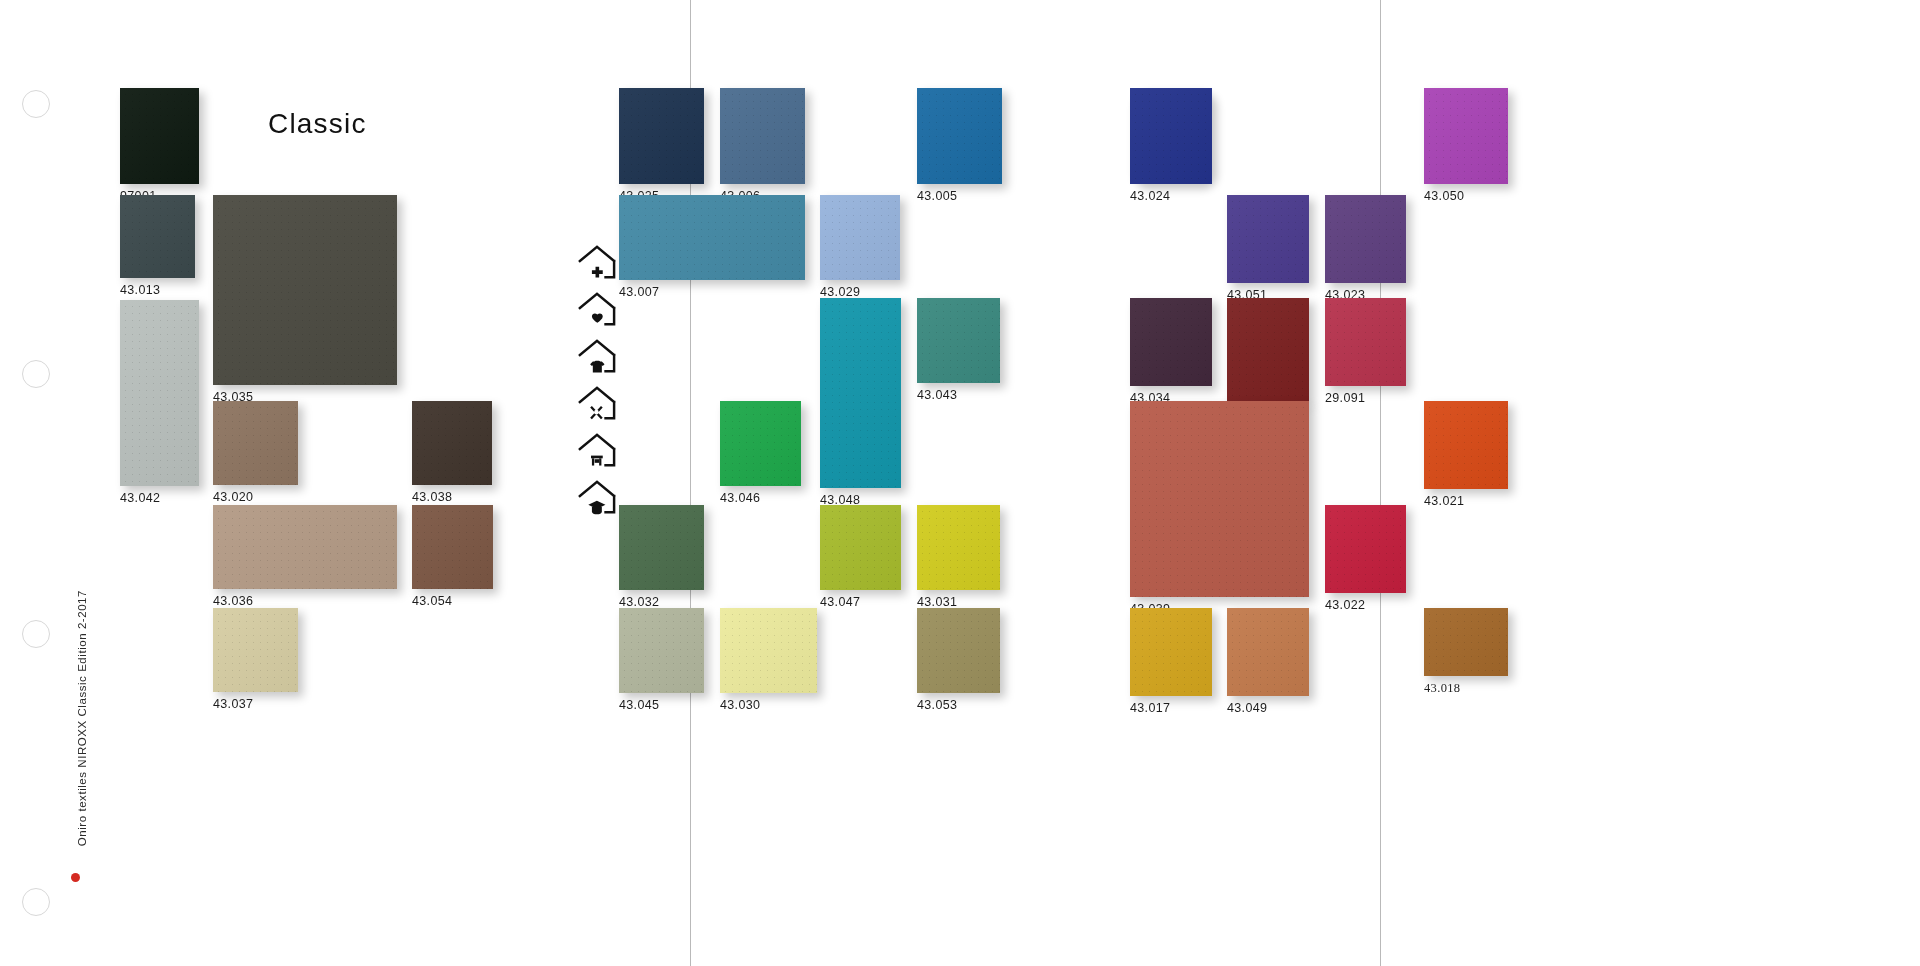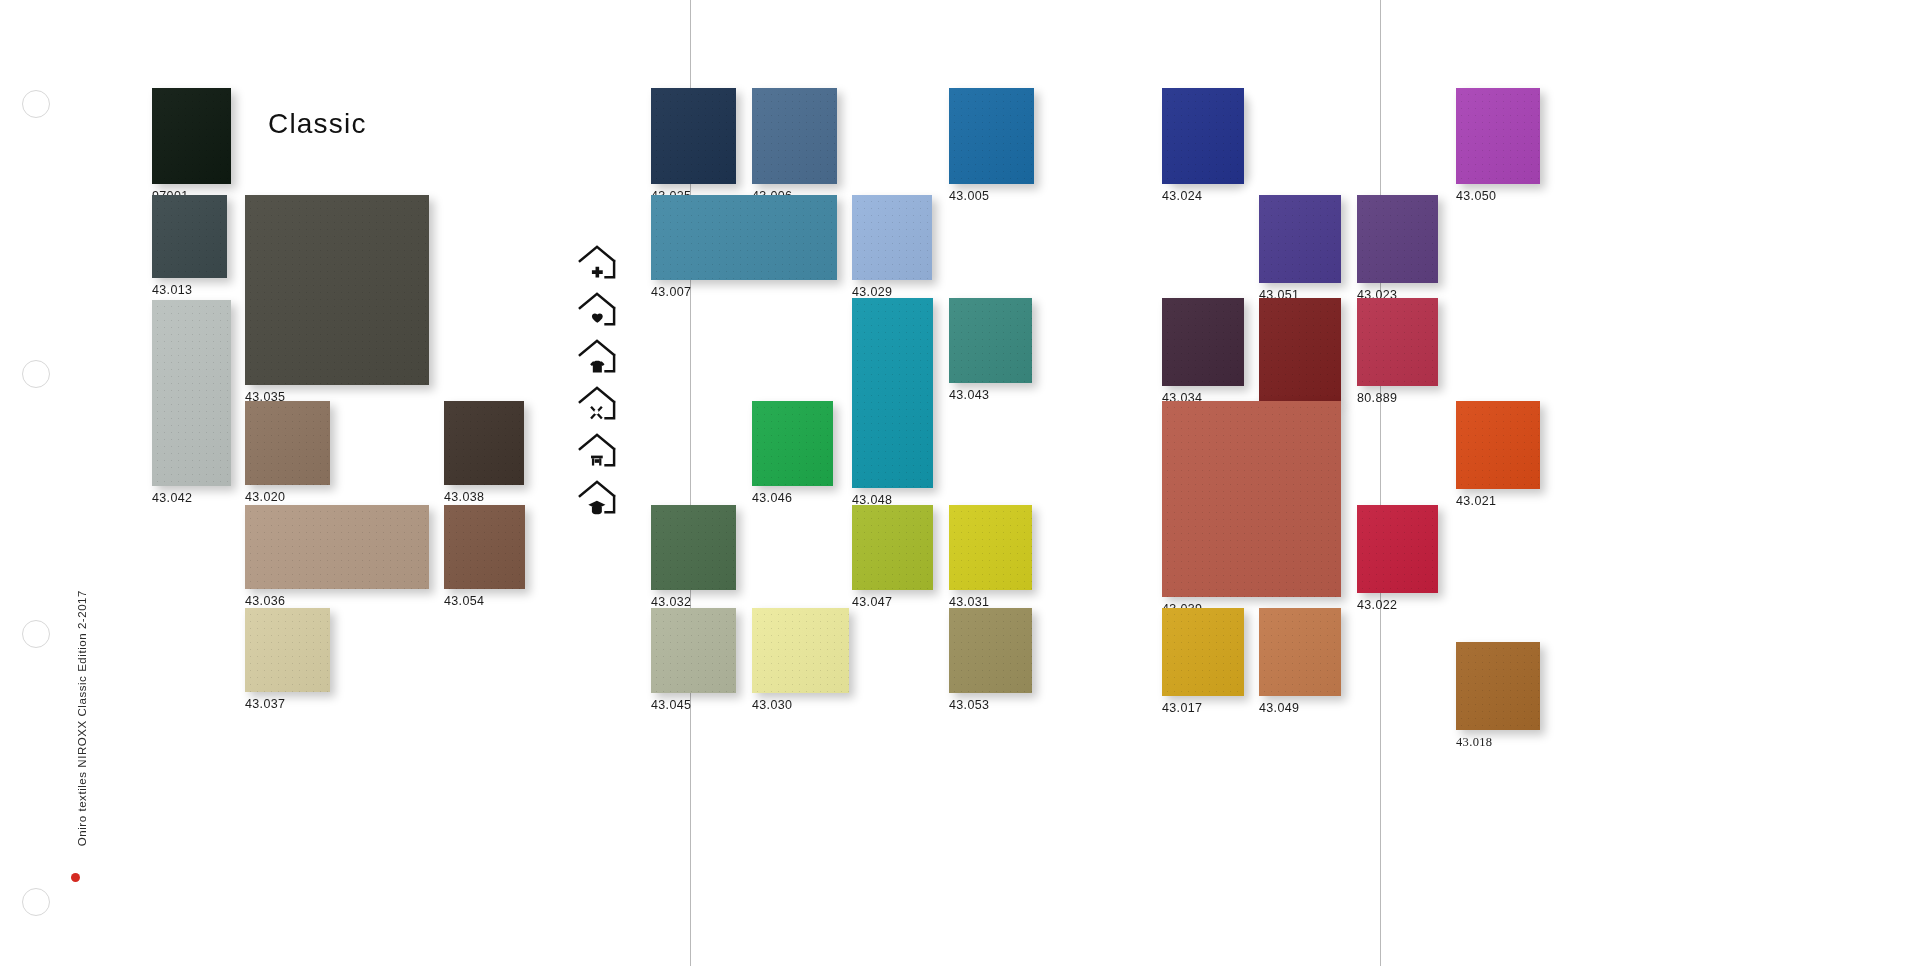--- a/index.html
+++ b/index.html
@@ -88,21 +88,20 @@
     font-size: 28px;
     font-weight: 300;
     letter-spacing: 1.2px;
     color: #111111;
   }
 
   
   .swatch {
     position: absolute;
     box-shadow: 5px 5px 9px rgba(0,0,0,.22);
-    margin-left: 32px;
   }
   .swatch .chip {
     width: 100%;
     height: 100%;
     position: relative;
     background-repeat: repeat;
     background-size: 4px 4px, 7px 7px, 100% 100%;
   }
   .swatch .code {
     position: absolute;
@@ -312,21 +311,21 @@
         <div class="swatch" style="left: 1130px; top: 298px; width: 82px; height: 88px;">
           <div class="chip" style="background-color: rgb(66, 40, 60); background-image: radial-gradient(rgba(255, 255, 255, 0.1) 0.6px, transparent 0.7px), radial-gradient(rgba(0, 0, 0, 0.11) 0.6px, transparent 0.7px), linear-gradient(135deg, rgba(255, 255, 255, 0.05), rgba(0, 0, 0, 0.05)); background-position: 0px 0px, 2px 3px, 0px 0px;"></div>
           <span class="code">43.034</span>
         </div>
         <div class="swatch" style="left: 1227px; top: 298px; width: 82px; height: 104px;">
           <div class="chip" style="background-color: rgb(123, 32, 32); background-image: radial-gradient(rgba(255, 255, 255, 0.1) 0.6px, transparent 0.7px), radial-gradient(rgba(0, 0, 0, 0.11) 0.6px, transparent 0.7px), linear-gradient(135deg, rgba(255, 255, 255, 0.05), rgba(0, 0, 0, 0.05)); background-position: 0px 0px, 2px 3px, 0px 0px;"></div>
           <span class="code">43.052</span>
         </div>
         <div class="swatch" style="left: 1325px; top: 298px; width: 81px; height: 88px;">
           <div class="chip" style="background-color: rgb(182, 50, 77); background-image: radial-gradient(rgba(255, 255, 255, 0.1) 0.6px, transparent 0.7px), radial-gradient(rgba(0, 0, 0, 0.11) 0.6px, transparent 0.7px), linear-gradient(135deg, rgba(255, 255, 255, 0.05), rgba(0, 0, 0, 0.05)); background-position: 0px 0px, 2px 3px, 0px 0px;"></div>
-          <span class="code">80.889</span>
+          <span class="code">29.091</span>
         </div>
         <div class="swatch" style="left: 1130px; top: 401px; width: 179px; height: 196px;">
           <div class="chip" style="background-color: rgb(183, 91, 74); background-image: radial-gradient(rgba(255, 255, 255, 0.1) 0.6px, transparent 0.7px), radial-gradient(rgba(0, 0, 0, 0.11) 0.6px, transparent 0.7px), linear-gradient(135deg, rgba(255, 255, 255, 0.05), rgba(0, 0, 0, 0.05)); background-position: 0px 0px, 2px 3px, 0px 0px;"></div>
           <span class="code">43.039</span>
         </div>
         <div class="swatch" style="left: 1424px; top: 401px; width: 84px; height: 88px;">
           <div class="chip" style="background-color: rgb(216, 74, 22); background-image: radial-gradient(rgba(255, 255, 255, 0.1) 0.6px, transparent 0.7px), radial-gradient(rgba(0, 0, 0, 0.11) 0.6px, transparent 0.7px), linear-gradient(135deg, rgba(255, 255, 255, 0.05), rgba(0, 0, 0, 0.05)); background-position: 0px 0px, 2px 3px, 0px 0px;"></div>
           <span class="code">43.021</span>
         </div>
         <div class="swatch" style="left: 1325px; top: 505px; width: 81px; height: 88px;">
@@ -334,20 +333,20 @@
           <span class="code">43.022</span>
         </div>
         <div class="swatch" style="left: 1130px; top: 608px; width: 82px; height: 88px;">
           <div class="chip" style="background-color: rgb(211, 165, 29); background-image: radial-gradient(rgba(255, 255, 255, 0.1) 0.6px, transparent 0.7px), radial-gradient(rgba(0, 0, 0, 0.11) 0.6px, transparent 0.7px), linear-gradient(135deg, rgba(255, 255, 255, 0.05), rgba(0, 0, 0, 0.05)); background-position: 0px 0px, 2px 3px, 0px 0px;"></div>
           <span class="code">43.017</span>
         </div>
         <div class="swatch" style="left: 1227px; top: 608px; width: 82px; height: 88px;">
           <div class="chip" style="background-color: rgb(194, 122, 76); background-image: radial-gradient(rgba(255, 255, 255, 0.1) 0.6px, transparent 0.7px), radial-gradient(rgba(0, 0, 0, 0.11) 0.6px, transparent 0.7px), linear-gradient(135deg, rgba(255, 255, 255, 0.05), rgba(0, 0, 0, 0.05)); background-position: 0px 0px, 2px 3px, 0px 0px;"></div>
           <span class="code">43.049</span>
         </div>
-        <div class="swatch" style="left: 1424px; top: 642px; width: 84px; height: 88px; font-family: Liberation Serif, serif;">
+        <div class="swatch" style="left: 1424px; top: 608px; width: 84px; height: 68px; font-family: Liberation Serif, serif;">
           <div class="chip" style="background-color: rgb(163, 104, 42); background-image: radial-gradient(rgba(255, 255, 255, 0.1) 0.6px, transparent 0.7px), radial-gradient(rgba(0, 0, 0, 0.11) 0.6px, transparent 0.7px), linear-gradient(135deg, rgba(255, 255, 255, 0.05), rgba(0, 0, 0, 0.05)); background-position: 0px 0px, 2px 3px, 0px 0px;"></div>
           <span class="code">43.018</span>
         </div>
       </div>
     </div>
 
 </div>
 
 </body></html>

